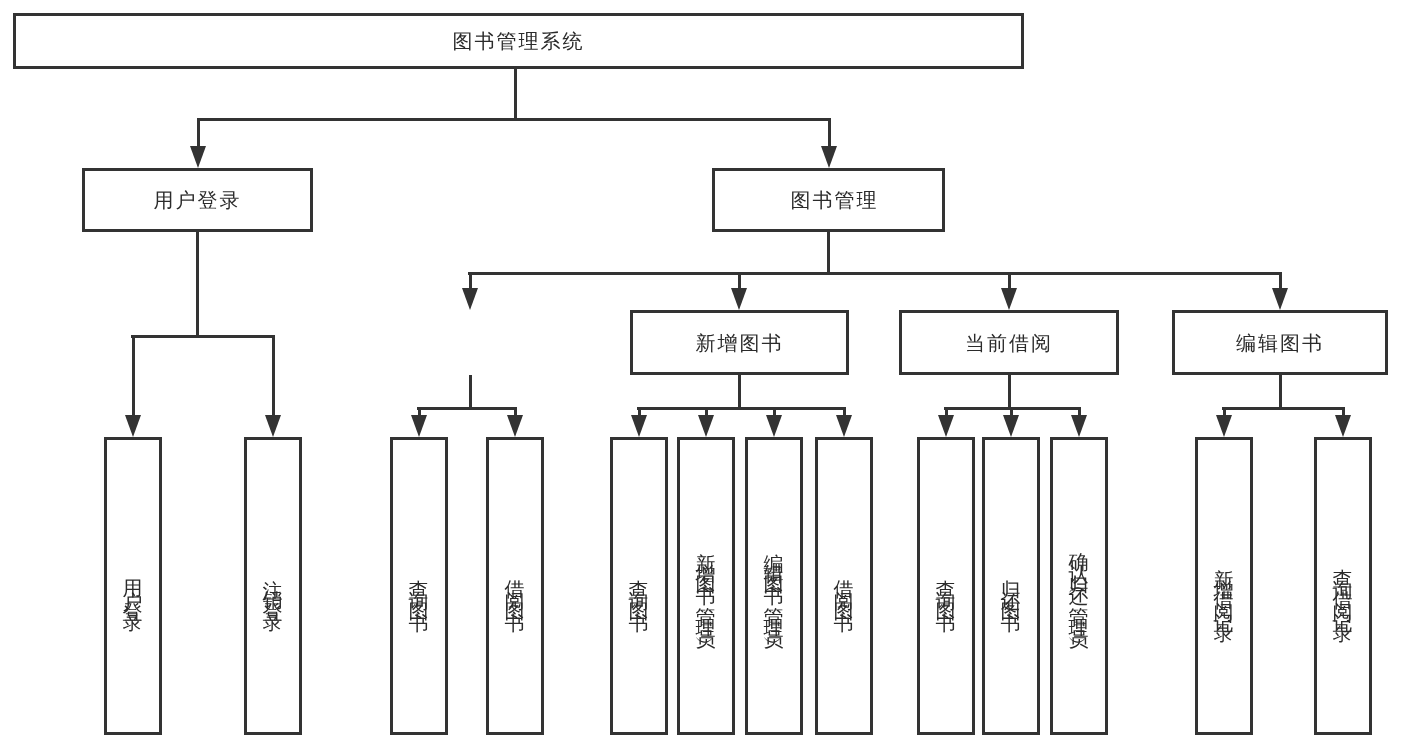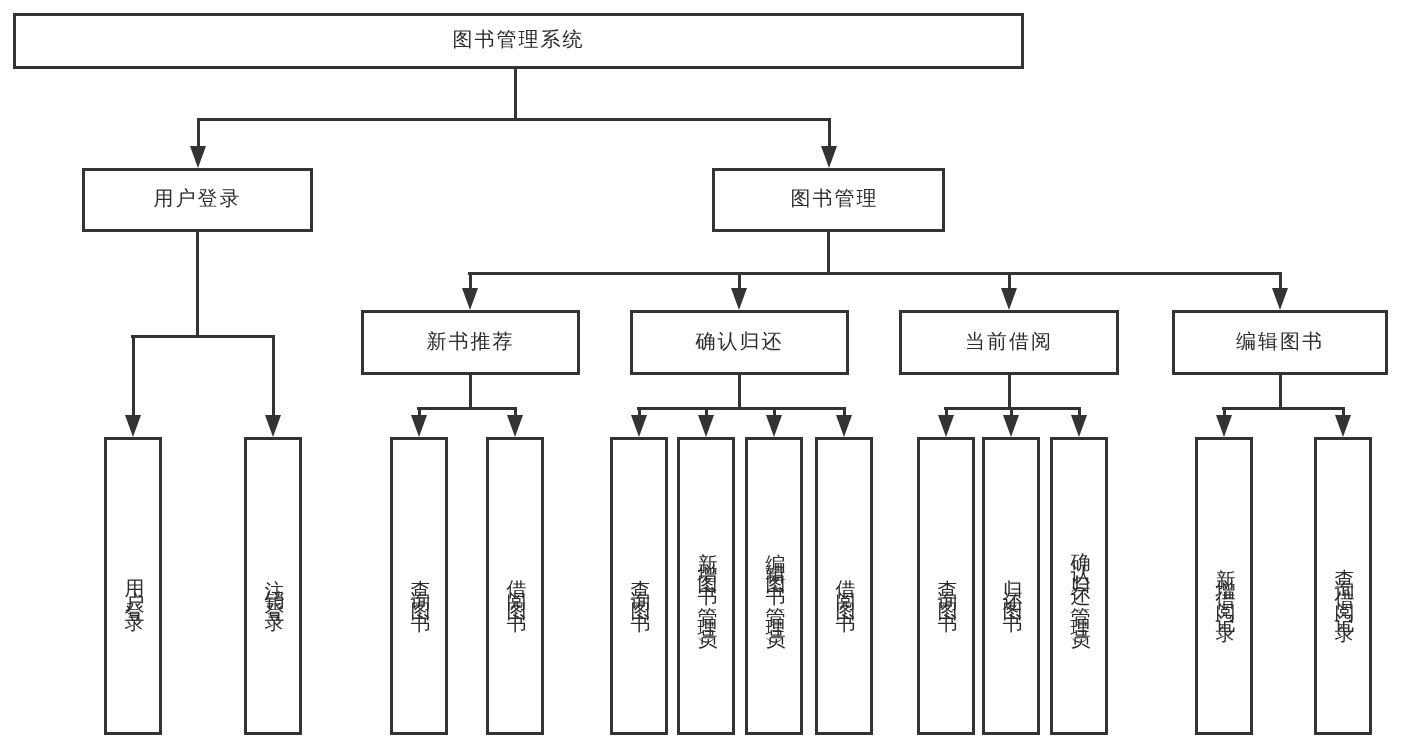--- a/index.html
+++ b/index.html
@@ -1,18 +1,18 @@
 <!DOCTYPE html>
 <html><head>
 <meta charset="utf-8">
 <style>
   html,body { margin:0; padding:0; background:#ffffff; }
   .canvas {
     position:relative; width:1405px; height:747px; background:#ffffff;
-    font-family:Liberation Mono, monospace; overflow:hidden;
+    font-family:Liberation Serif, serif; overflow:hidden;
   }
   .box {
     position:absolute; box-sizing:border-box;
     border:3px solid #333333; background:#ffffff;
     display:flex; align-items:center; justify-content:center;
     font-size:20px; color:#2b2b2b; letter-spacing:2px; line-height:1;
   }
   .vbox {
     position:absolute; box-sizing:border-box;
     border:3px solid #333333; background:#ffffff;
@@ -87,25 +87,22 @@
   </div>
   <div class="arrow" style="left:1001px; top:272px; height:38px;">
     <div class="stem"></div>
       <div class="head"></div>
   </div>
   <div class="arrow" style="left:1272px; top:272px; height:38px;">
     <div class="stem"></div>
       <div class="head"></div>
   </div>
 
-  <div class="box" style="left:361px; top:310px; width:219px; height:65px;">
-    <span>新书推荐</span>
-  </div>
   <div class="box" style="left:630px; top:310px; width:219px; height:65px;">
-    <span>确认归还</span>
+    <span>新增图书</span>
   </div>
   <div class="box" style="left:899px; top:310px; width:220px; height:65px;">
     <span>当前借阅</span>
   </div>
   <div class="box" style="left:1172px; top:310px; width:216px; height:65px;">
     <span>编辑图书</span>
   </div>
 
   <div class="vline" style="left:469px; top:375px; height:32px;"></div>
   <div class="hline" style="left:417px; top:407px; width:100px;"></div>

